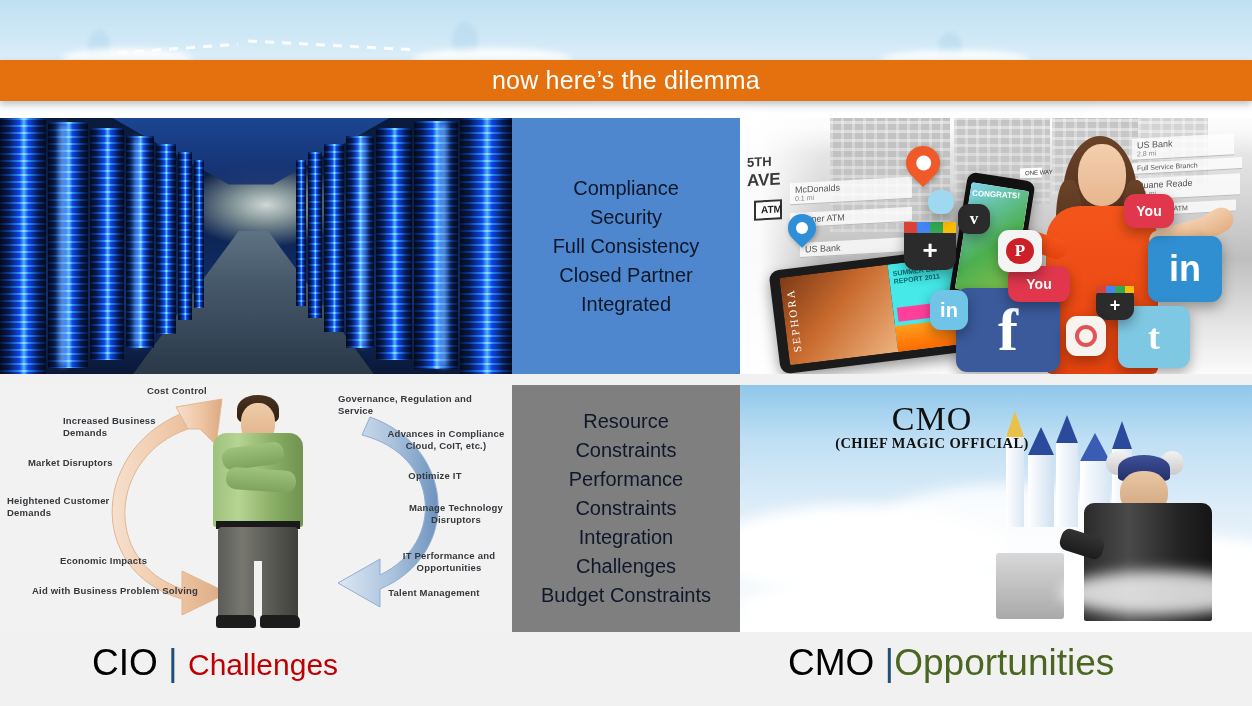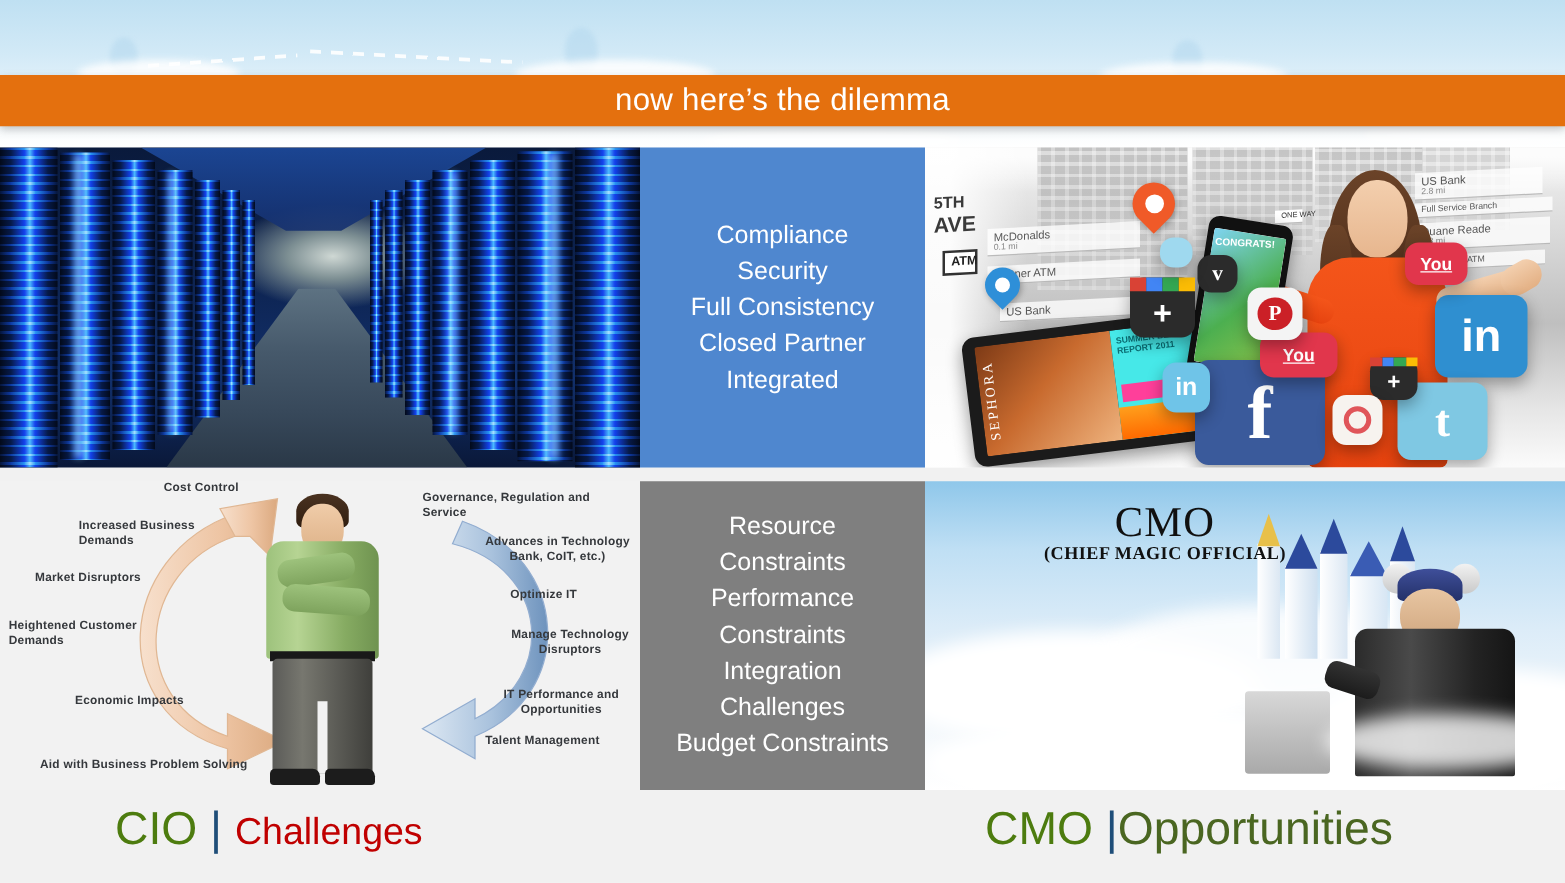--- a/index.html
+++ b/index.html
@@ -80,21 +80,21 @@
     filter:blur(3px); opacity:.9;
   }
 
   
   .blue-panel {
     left:512px; top:118px; width:228px; height:256px;
     background:#4f87cf;
     display:flex; flex-direction:column; align-items:center; justify-content:center;
   }
   .blue-panel .line, .gray-panel .line {
-    color:#ffffff; font-size:20px; line-height:29px; text-align:center;
+    color:#0f172a; font-size:20px; line-height:29px; text-align:center;
     white-space:nowrap;
   }
 
   
   .social {
     left:740px; top:118px; width:512px; height:256px;
     background:
       linear-gradient(to right, rgba(255,255,255,.92) 0 4%, rgba(255,255,255,0) 16%),
       linear-gradient(to bottom, rgba(255,255,255,.8) 0 3%, rgba(255,255,255,0) 14%),
       linear-gradient(to bottom,#f2f2f2 0%,#d9d9d9 28%,#bfbfbf 55%,#e6e6e6 82%,#fbfbfb 100%);
@@ -174,21 +174,21 @@
   .phone-screen { width:100%; height:100%; background:#fff; border-radius:2px; overflow:hidden; position:relative;}
   .sq {
     position:absolute; border-radius:11px;
     box-shadow:0 5px 13px rgba(0,0,0,.33);
     display:flex; align-items:center; justify-content:center;
     color:#fff; font-weight:bold;
   }
   .sq.fb   { background:#3a5a9b; }
   .sq.li   { background:#2f8fd0; }
   .sq.tw   { background:#7fc8e3; }
-  .sq.yt   { background:#e1364c;text-decoration:underline; }
+  .sq.yt   { background:#e1364c; }
   .sq.pin  { background:#f4f4f4; }
   .sq.vim  { background:#2b2b2b; }
   .sq.gplus{ background:#2b2b2b; }
   .sq.insta{ background:#f7f3ef; }
   .sq.tb   { background:#6fc4e8; }
   .pin-circle{ width:62%; height:62%; border-radius:50%; background:#cb2027; display:flex; align-items:center; justify-content:center; }
   .gbar { position:absolute; top:0; left:0; right:0; height:22%; display:flex; }
   .gbar span { flex:1; }
 
   
@@ -238,21 +238,21 @@
   }
   .biz-body { position:absolute; background:linear-gradient(to right,#2b2b2b 0%,#4a4a4a 35%,#232323 75%,#151515 100%); border-radius:10px 10px 2px 2px; }
   .biz-head { position:absolute; border-radius:46%; background:linear-gradient(to bottom,#e8c6a2,#cfa57e); }
   .biz-cap  { position:absolute; border-radius:50% 50% 14% 14%; background:linear-gradient(to bottom,#3f4f9a,#233068); }
   .biz-ear  { position:absolute; border-radius:50%; background:linear-gradient(to bottom,#f2f2f2,#c9c9c9); }
   .biz-case { position:absolute; background:linear-gradient(to bottom,#d8d8d8,#a9a9a9); border-radius:3px; }
   .biz-arm  { position:absolute; background:linear-gradient(to bottom,#333,#1c1c1c); border-radius:8px; }
 
   
   .caption { position:absolute; white-space:nowrap; font-size:37px; line-height:44px; }
-  .caption .role { color:#4d7c0f; }
+  .caption .role { color:#000000; }
   .caption .bar  { color:#1f4e79; }
   .cap-left  { left:92px; top:641px; }
   .cap-left .detail { color:#c00000; font-size:30px; }
   .cap-right { left:788px; top:641px; }
   .cap-right .detail { color:#4a6621; }
 </style>
 </head>
 <body>
 
 <div class="slide">
@@ -435,29 +435,29 @@
       <defs>
         <linearGradient id="bg" x1="0" y1="0" x2="1" y2="0">
           <stop offset="0%" stop-color="#dde8f3"></stop>
           <stop offset="55%" stop-color="#a9c2dd"></stop>
           <stop offset="100%" stop-color="#6e93bd"></stop>
         </linearGradient>
       </defs>
       <path d="M34 24 C 120 54, 126 162, 44 196 L44 214 L2 190 L44 166 L44 182 C 110 150, 104 62, 26 42 Z" fill="url(#bg)" stroke="#92add0" stroke-width="1"></path>
     </svg>
 
-    <div class="lbl c" style="left:106px; top:0px;   width:110px;">Cost Control</div>
+    <div class="lbl c" style="left:122px; top:0px;   width:110px;">Cost Control</div>
     <div class="lbl" style="left:63px;  top:30px;  width:120px;">Increased Business Demands</div>
     <div class="lbl" style="left:28px;  top:72px;  width:130px;">Market Disruptors</div>
     <div class="lbl" style="left:7px;   top:110px; width:120px;">Heightened Customer Demands</div>
     <div class="lbl" style="left:60px;  top:170px; width:130px;">Economic Impacts</div>
-    <div class="lbl" style="left:32px;  top:200px; width:190px;margin-top:21px;">Aid with Business Problem Solving</div>
+    <div class="lbl" style="left:32px;  top:200px; width:190px;">Aid with Business Problem Solving</div>
 
     <div class="lbl" style="left:338px; top:8px;   width:150px;">Governance, Regulation and Service</div>
-    <div class="lbl c" style="left:376px; top:43px;  width:140px;">Advances in Technology Bank, CoIT, etc.)</div>
+    <div class="lbl c" style="left:376px; top:43px;  width:140px;">Advances in Compliance Cloud, CoIT, etc.)</div>
     <div class="lbl c" style="left:390px; top:85px;  width:90px;">Optimize IT</div>
     <div class="lbl c" style="left:396px; top:117px; width:120px;">Manage Technology Disruptors</div>
     <div class="lbl c" style="left:386px; top:165px; width:126px;">IT Performance and Opportunities</div>
     <div class="lbl c" style="left:364px; top:202px; width:140px;">Talent Management</div>
 
     <div class="man-hair" style="left:237px; top:10px;  width:42px; height:28px;"></div>
     <div class="man-head" style="left:241px; top:18px;  width:34px; height:40px;"></div>
     <div class="man-shirt" style="left:213px; top:48px;  width:90px; height:94px;"></div>
     <div class="man-arm" style="left:222px; top:60px;  width:62px; height:22px; transform:rotate(-8deg);"></div>
     <div class="man-arm" style="left:226px; top:84px;  width:70px; height:22px; transform:rotate(4deg);"></div>

